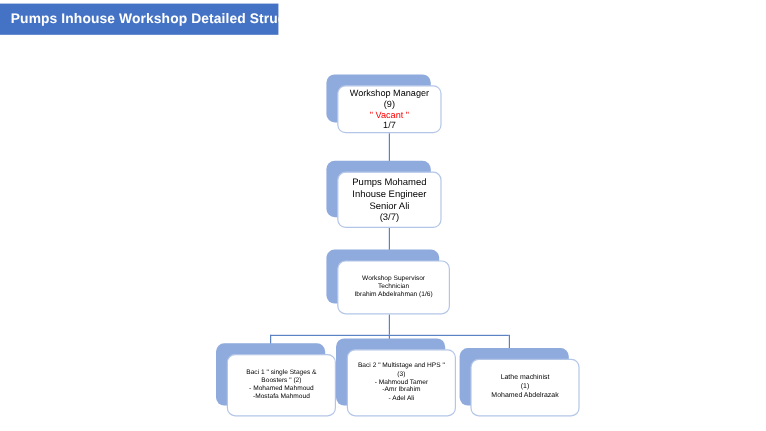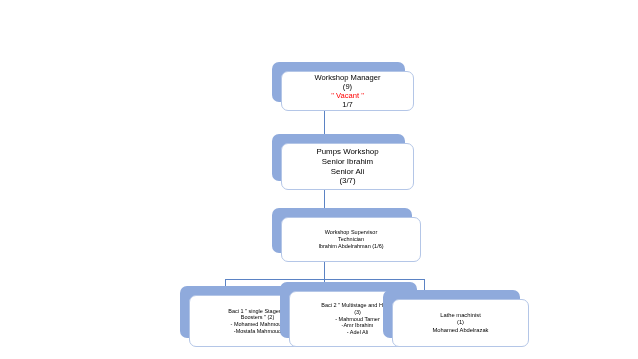--- a/index.html
+++ b/index.html
@@ -40,21 +40,20 @@
     color: #ffffff;
     font-size: 11.5px;
     font-weight: 600;
     letter-spacing: 0.1px;
     white-space: nowrap;
   }
 
   
   .node {
     position: absolute;
-    padding-left: 46px;
   }
   
   .node .shadow {
     position: absolute;
     left: 0;
     top: 0;
     width: 100%;
     height: 100%;
     background: #8faadc;
     border-radius: 7px;
@@ -120,20 +119,23 @@
   #conn-bus          { left: 225px; top: 279px; width: 199px; }
   #conn-drop-left    { left: 225px; top: 279px; height: 16px; }
   #conn-drop-mid     { left: 324px; top: 279px; height: 12px; }
   #conn-drop-right   { left: 424px; top: 279px; height: 20px; }
 </style>
 </head>
 <body>
 
 <div id="slide">
 
+  <div id="title-banner">
+    <span class="title-text">Pumps Inhouse Workshop Detailed Structure</span>
+  </div>
 
   <div class="conn v" id="conn-mgr-to-eng"></div>
   <div class="conn v" id="conn-eng-to-sup"></div>
   <div class="conn v" id="conn-sup-down"></div>
   <div class="conn h" id="conn-bus"></div>
   <div class="conn v" id="conn-drop-left"></div>
   <div class="conn v" id="conn-drop-mid"></div>
   <div class="conn v" id="conn-drop-right"></div>
 
   <div class="node" id="node-workshop-manager">
@@ -142,22 +144,22 @@
       <span class="line">Workshop Manager</span>
       <span class="line">(9)</span>
       <span class="line vacant">" Vacant "</span>
       <span class="line">1/7</span>
     </div>
   </div>
 
   <div class="node" id="node-senior-engineer">
     <div class="shadow"></div>
     <div class="card">
-      <span class="line">Pumps Workshop</span>
-      <span class="line">Senior Ibrahim</span>
+      <span class="line">Pumps Mohamed</span>
+      <span class="line">Inhouse Engineer</span>
       <span class="line">Senior Ali</span>
       <span class="line">(3/7)</span>
     </div>
   </div>
 
   <div class="node" id="node-workshop-supervisor">
     <div class="shadow"></div>
     <div class="card">
       <span class="line">Workshop Supervisor</span>
       <span class="line">Technician</span>

